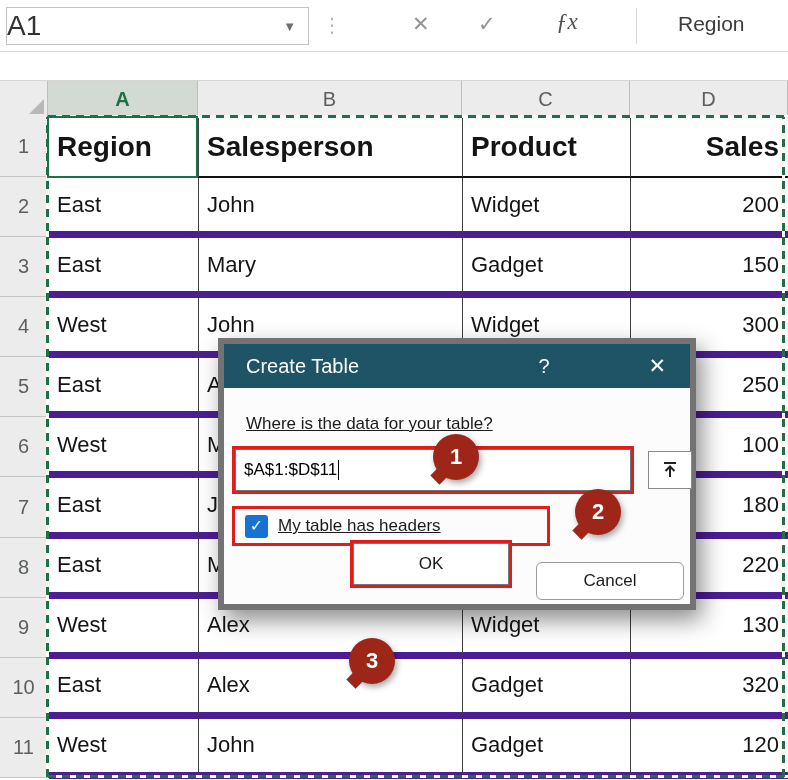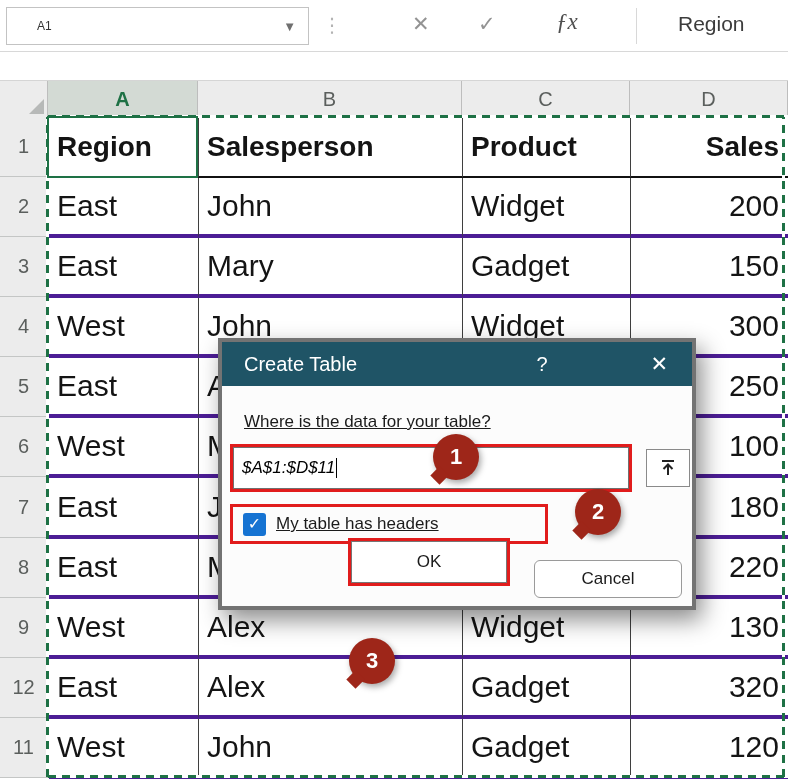--- a/index.html
+++ b/index.html
@@ -5,21 +5,21 @@
   * { box-sizing: border-box; margin: 0; padding: 0; }
   html,body { width: 788px; height: 780px; background:#fff; overflow:hidden;
               font-family:"Liberation Sans", sans-serif; }
   .screen { position:relative; width:788px; height:780px; background:#fff; }
 
   
   .topbar { position:absolute; left:0; top:0; width:788px; height:52px;
             background:#fff; border-bottom:1px solid #d8d8d8; }
   .namebox { position:absolute; left:6px; top:7px; width:303px; height:38px;
              border:1px solid #c3c3c3; background:#fff; display:flex; align-items:center; }
-  .namebox .nbval { margin-left:30px; font-size:12px; color:#333; flex:1; }
+  .namebox .nbval { margin-left:0; font-size:28px; color:#333; flex:1; }
   .namebox .caret { margin-right:12px; font-size:13px; color:#707070; }
   .dots { position:absolute; left:322px; top:13px; font-size:20px; color:#b3b3b3; }
   .fbtn { position:absolute; top:12px; font-size:21px; color:#939393; }
   .fbtn.cancel { left:412px; }
   .fbtn.enter  { left:478px; }
   .fbtn.fx { left:556px; font-family:"Liberation Serif", serif; font-style:italic;
              color:#4f4f4f; font-size:23px; top:9px; }
   .vsep { position:absolute; left:636px; top:8px; width:1px; height:36px; background:#d8d8d8; }
   .fvalue { position:absolute; left:678px; top:12px; font-size:21px; color:#3c3c3c; }
 
@@ -43,54 +43,54 @@
                  display:grid; grid-template-rows:repeat(11, 60.09px); }
   .row-header { background:#ececec; border-right:1px solid #a9a9a9;
                 border-bottom:1px solid #c4c6c5; display:flex; align-items:center;
                 justify-content:center; font-size:20px; color:#5b5f5d; }
 
   
   .sheet-grid { position:absolute; left:48px; top:117px; width:740px; height:661px;
                 display:grid; grid-template-columns:150px 264px 168px 158px;
                 grid-template-rows:repeat(11, 60.09px); background:#fff;
                 border-top:1px solid #3f3f3f; border-left:1px solid #3f3f3f; z-index:1; }
-  .cell { border-right:1px solid #3f3f3f; border-bottom:4px solid #4c1d95;
-          display:flex; align-items:center; padding:0 8px; font-size:30px;
+  .cell { border-right:1px solid #3f3f3f; border-bottom:7px solid #4c1d95;
+          display:flex; align-items:center; padding:0 8px; font-size:22px;
           color:#141414; white-space:nowrap; overflow:hidden; background:#fff; }
   .cell.hdr { font-weight:bold; font-size:28px; border-bottom-width:2px; border-bottom-color:#111; }
   .cell.col3 { justify-content:flex-end; padding-right:9px; }
 
   
   .ants-h { position:absolute; height:3px; z-index:2; pointer-events:none;
             background:repeating-linear-gradient(90deg, var(--green) 0 8px, #fff 8px 14px); }
   .ants-v { position:absolute; width:3px; z-index:2; pointer-events:none;
             background:repeating-linear-gradient(0deg, var(--green) 0 8px, #fff 8px 14px); }
   .ants-top    { left:48px; top:115px; width:740px; }
   .ants-bottom { left:48px; top:775px; width:740px; }
   .ants-left   { left:46px; top:117px; height:660px; }
   .ants-right  { left:782px; top:117px; height:660px; }
   .a1-border { position:absolute; left:47px; top:116px; width:151px; height:62px;
                border:2px solid var(--green); z-index:3; pointer-events:none; }
 
   
   .dialog { position:absolute; left:218px; top:338px; width:478px; height:272px;
-            background:#fcfcfc; border:4px solid #737373; z-index:10;
+            background:#fcfcfc; border:6px solid #737373; z-index:10;
             box-shadow:6px 10px 22px rgba(0,0,0,.45); }
   .titlebar { position:absolute; left:0; top:0; width:100%; height:44px;
               background:var(--titlebar); }
   .dtitle { position:absolute; left:22px; top:0; line-height:44px; font-size:20px; color:#fff; }
   .dhelp  { position:absolute; left:305px; top:0; width:30px; text-align:center;
             line-height:44px; font-size:20px; color:#fff; }
   .dclose { position:absolute; right:24px; top:0; line-height:44px; font-size:21px; color:#fff; }
   .dprompt { position:absolute; left:22px; top:70px; font-size:17px; color:#1b1b1b;
              text-decoration:underline; }
   .redbox { border:3px solid var(--redbox); position:absolute; background:transparent; }
   .inputwrap { left:8px; top:102px; width:402px; height:48px; }
   .rangeinput { width:100%; height:100%; background:#fff; border:1px solid #707070;
-                display:flex; align-items:center; padding-left:8px; font-size:17px; color:#000;font-style:italic; }
+                display:flex; align-items:center; padding-left:8px; font-size:17px; color:#000; }
   .cursor { display:inline-block; width:1px; height:20px; background:#000; margin-left:1px; }
   .rangebtn { position:absolute; left:424px; top:107px; width:44px; height:38px;
               background:#fff; border:1px solid #8a8a8a; display:flex; align-items:center;
               justify-content:center; }
   .checkwrap { left:8px; top:162px; width:318px; height:40px; display:flex;
                align-items:center; padding-left:10px; gap:10px; }
   .checkbox { width:23px; height:23px; background:var(--chkblue); border-radius:3px;
               display:flex; align-items:center; justify-content:center; flex:0 0 auto; }
   .checkbox .check { color:#fff; font-size:16px; line-height:1; }
   .chklabel { font-size:17px; color:#1b1b1b; text-decoration:underline; white-space:nowrap; }
@@ -143,21 +143,21 @@
   <div class="row-headers">
       <div class="row-header">1</div>
       <div class="row-header">2</div>
       <div class="row-header">3</div>
       <div class="row-header">4</div>
       <div class="row-header">5</div>
       <div class="row-header">6</div>
       <div class="row-header">7</div>
       <div class="row-header">8</div>
       <div class="row-header">9</div>
-      <div class="row-header">12</div>
+      <div class="row-header">10</div>
       <div class="row-header">11</div>
     </div>
   <div class="sheet-grid">
       <div class="cell col0 hdr">Region</div>
       <div class="cell col1 hdr">Salesperson</div>
       <div class="cell col2 hdr">Product</div>
       <div class="cell col3 hdr">Sales</div>
       <div class="cell col0">East</div>
       <div class="cell col1">John</div>
       <div class="cell col2">Widget</div>

